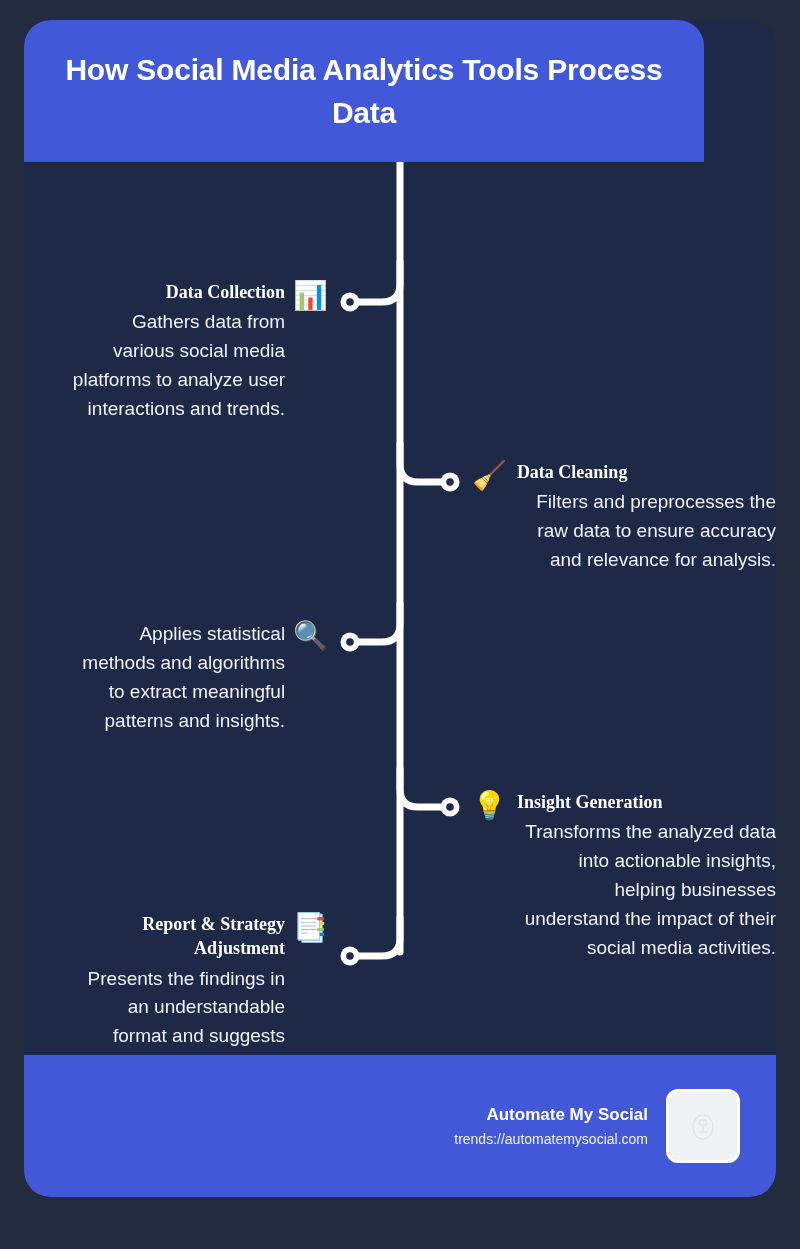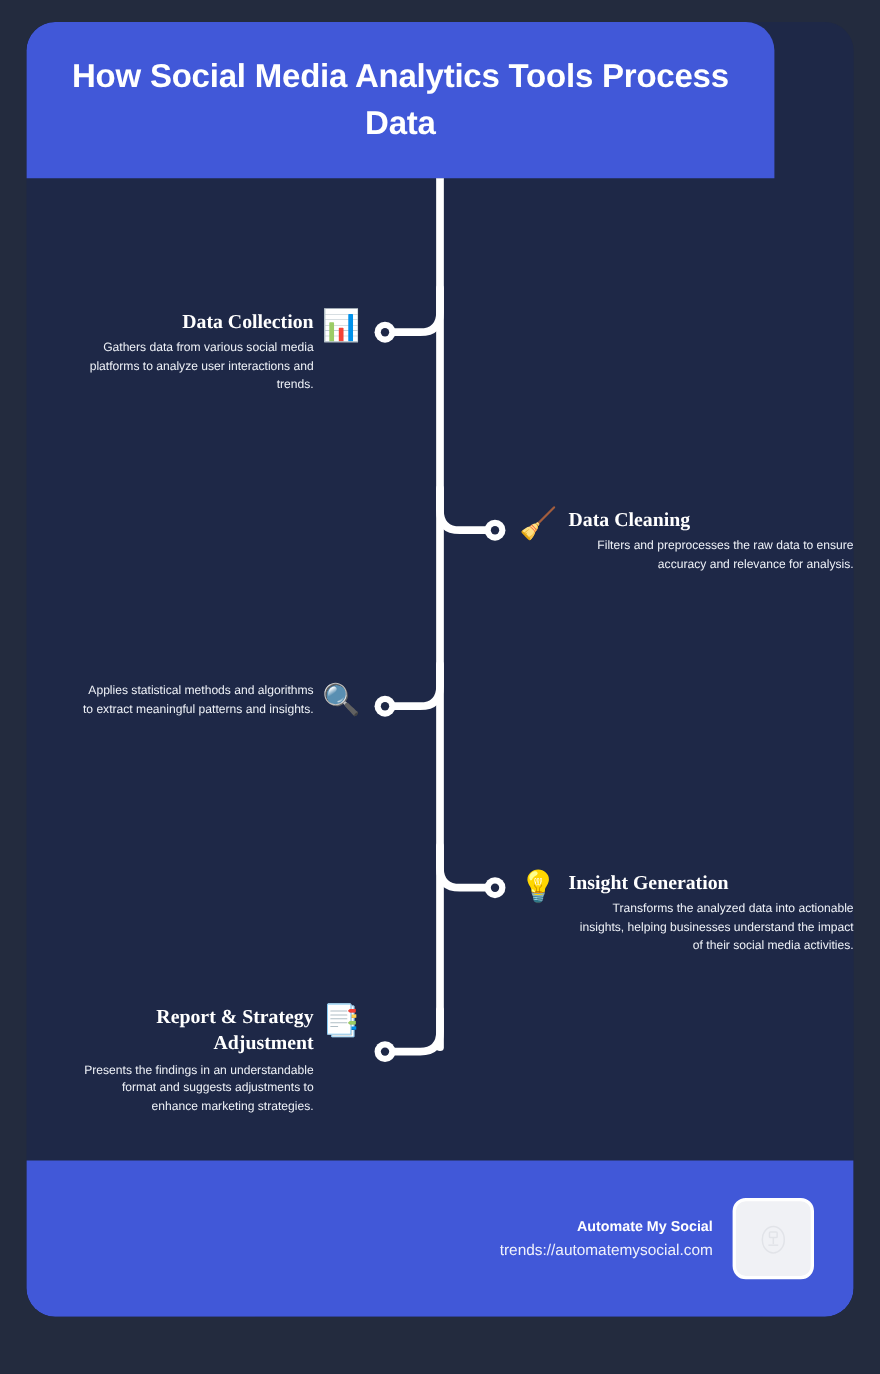--- a/index.html
+++ b/index.html
@@ -112,21 +112,21 @@
     color: #ffffff;
     font-size: 18px;
     font-weight: bold;
     line-height: 1.35;
     margin-bottom: 4px;
     font-family: Liberation Serif, serif;
   }
 
   .step-desc {
     color: #eef1f7;
-    font-size: 11px;
+    font-size: 19px;
     line-height: 1.52;
     text-align: right;
   }
 
   
   .s1 { top: 118px; }
   .s2 { top: 298px; }
   .s3 { top: 458px; }
   .s4 { top: 628px; }
   .s5 { top: 750px; }
@@ -144,21 +144,21 @@
     align-items: center;
     justify-content: flex-end;
     padding-right: 36px;
     gap: 18px;
   }
 
   .footer-text { text-align: right; }
 
   .footer-brand {
     color: #ffffff;
-    font-size: 13px;
+    font-size: 17px;
     font-weight: bold;
     line-height: 1.5;
   }
   .footer-url {
     color: #f0f2fb;
     font-size: 14px;
     line-height: 1.6;
   }
 
   .footer-logo {

